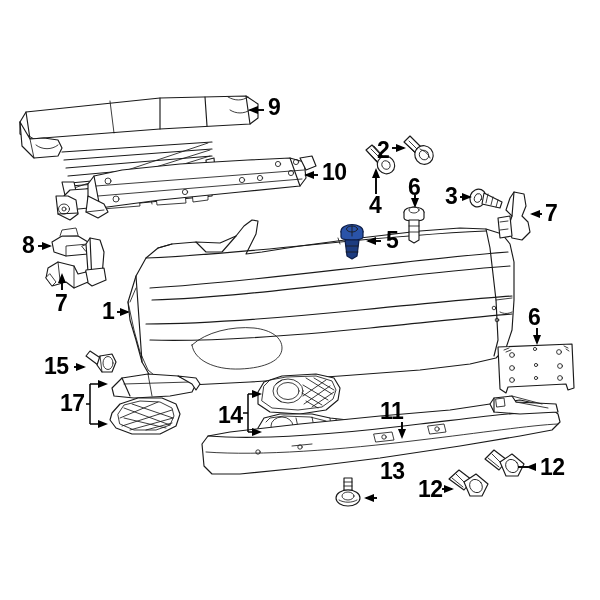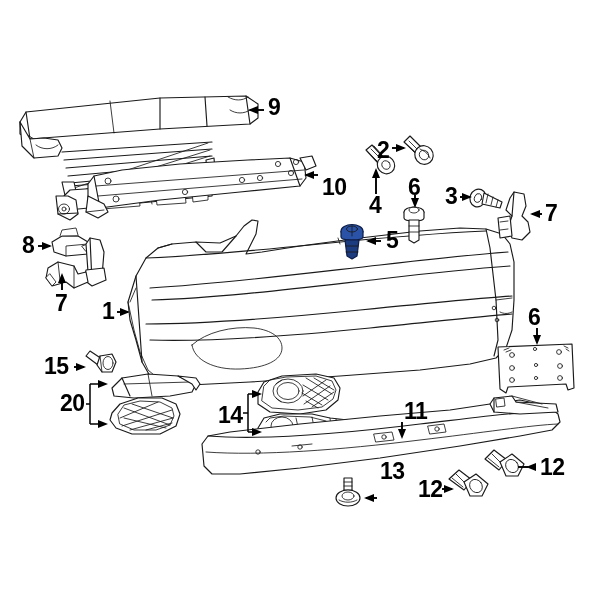--- a/index.html
+++ b/index.html
@@ -501,21 +501,21 @@
 
     <g>
       <path class="leader" d="M377 498 L366 498"></path>
       <path class="arrowhead" d="M364 498 L374 494 L374 502 Z"></path>
     </g>
 
   </svg>
 
   <div class="callout-label" style="left:268px; top:96px;">9</div>
 
-  <div class="callout-label" style="left:322px; top:176px;">10</div>
+  <div class="callout-label" style="left:322px; top:161px;">10</div>
 
   <div class="callout-label" style="left:377px; top:139px;">2</div>
 
   <div class="callout-label" style="left:369px; top:194px;">4</div>
 
   <div class="callout-label" style="left:408px; top:176px;">6</div>
 
   <div class="callout-label" style="left:445px; top:185px;">3</div>
 
   <div class="callout-label" style="left:545px; top:202px;">7</div>
@@ -525,25 +525,25 @@
   <div class="callout-label" style="left:22px; top:234px;">8</div>
 
   <div class="callout-label" style="left:55px; top:292px;">7</div>
 
   <div class="callout-label" style="left:102px; top:300px;">1</div>
 
   <div class="callout-label" style="left:528px; top:306px;">6</div>
 
   <div class="callout-label" style="left:44px; top:355px;text-align:right;">15</div>
 
-  <div class="callout-label" style="left:60px; top:392px;">20</div>
+  <div class="callout-label" style="left:60px; top:392px;">17</div>
 
   <div class="callout-label" style="left:218px; top:404px;">14</div>
 
-  <div class="callout-label" style="left:404px; top:400px;">11</div>
+  <div class="callout-label" style="left:380px; top:400px;">11</div>
 
   <div class="callout-label" style="left:540px; top:456px;">12</div>
 
   <div class="callout-label" style="left:418px; top:478px;">12</div>
 
   <div class="callout-label" style="left:380px; top:460px;">13</div>
 
 </div>
 
 </body></html>

